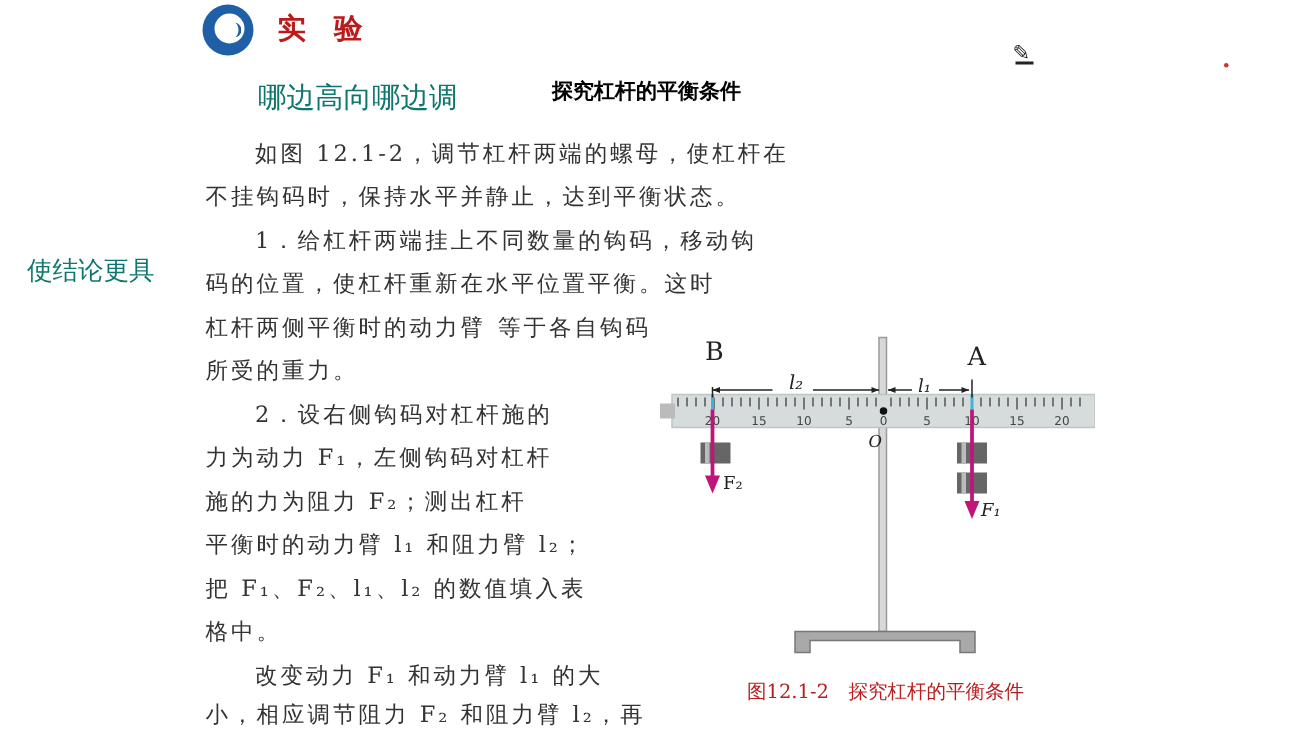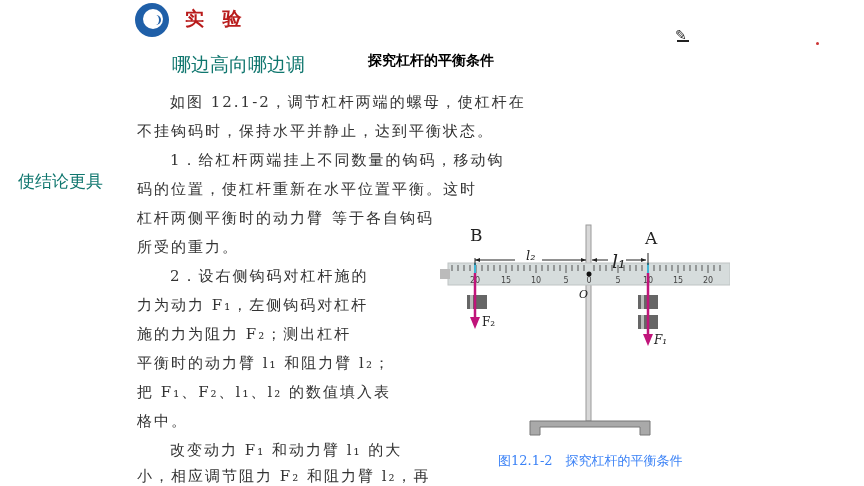--- a/index.html
+++ b/index.html
@@ -23,21 +23,21 @@
   .section-title { left:185px; top:6px; font-size:19px; font-family:"DejaVu Sans", sans-serif; font-weight:bold; color:#b91c1c; letter-spacing:6px; }
   .red { color:#0f766e; font-family:Liberation Mono, monospace; }
   .note-top { left:172px; top:52px; font-size:19px; }
   .exp-title { left:368px; top:52px; font-size:14px; font-family:"DejaVu Sans", sans-serif; font-weight:bold; color:#000000; }
   .note-left { left:18px; top:148px; font-size:17px; line-height:21px;margin-top:24px; }
   .note-right { left:550px; top:110px; font-size:17px; line-height:20px; }
   .para { font-size:15px; letter-spacing:2px; line-height:29px; color:#333; white-space:nowrap; }
   .u { text-decoration-color:#d4343f; text-decoration-thickness:2px; text-underline-offset:5px; }
   .pen { left:675px; top:27px; font-size:14px; color:#222; }
   .dot { left:816px; top:42px; width:3px; height:3px; background:#c33; border-radius:50%; }
-  .fig-caption { left:498px; top:452px; font-size:13px; color:#3b82f6; font-family:"DejaVu Serif", serif; }
+  .fig-caption { left:498px; top:452px; font-size:13px; color:#b91c1c; font-family:"DejaVu Serif", serif; }
 </style>
 </head>
 <body>
 
 <div class="abs logo">
     <div class="logo-inner"></div>
   </div>
 <div class="abs section-title">实 验</div>
 <div class="abs pen">✎<div style="width:12px;height:2px;background:#222;margin-top:-3px;margin-left:2px"></div></div>
 <div class="abs dot"></div>
@@ -157,17 +157,17 @@
 
   <line x1="45" y1="58" x2="45" y2="105" stroke="#c0147a" stroke-width="2.5"></line>
   <polygon points="40,102 50,102 45,114" fill="#c0147a"></polygon>
   <line x1="218" y1="58" x2="218" y2="122" stroke="#c0147a" stroke-width="2.5"></line>
   <polygon points="213,119 223,119 218,131" fill="#c0147a"></polygon>
 </svg>
 
 <div class="abs" style="left:470px;top:225px;font-size:17px">B</div>
 <div class="abs" style="left:645px;top:228px;font-size:17px">A</div>
 <div class="abs" style="left:526px;top:248px;font-size:13px;font-style:italic">l₂</div>
-<div class="abs" style="left:612px;top:250px;font-size:19px;font-style:italic">l₁</div>
+<div class="abs" style="left:612px;top:250px;font-size:12px;font-style:italic">l₁</div>
 <div class="abs" style="left:579px;top:288px;font-size:11px;font-style:italic">O</div>
 <div class="abs" style="left:482px;top:315px;font-size:12px;">F₂</div>
 <div class="abs" style="left:654px;top:333px;font-size:12px;font-style:italic">F₁</div>
 <div class="abs fig-caption">图12.1-2　探究杠杆的平衡条件</div>
 
 </body></html>

